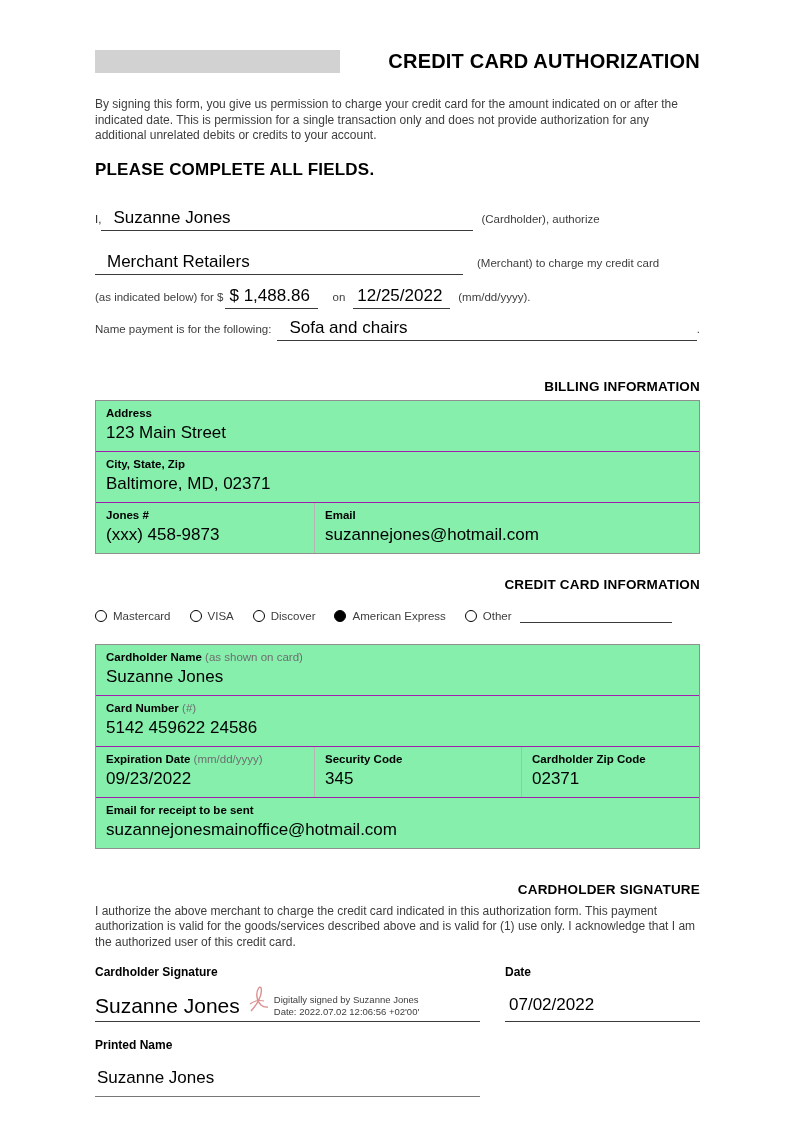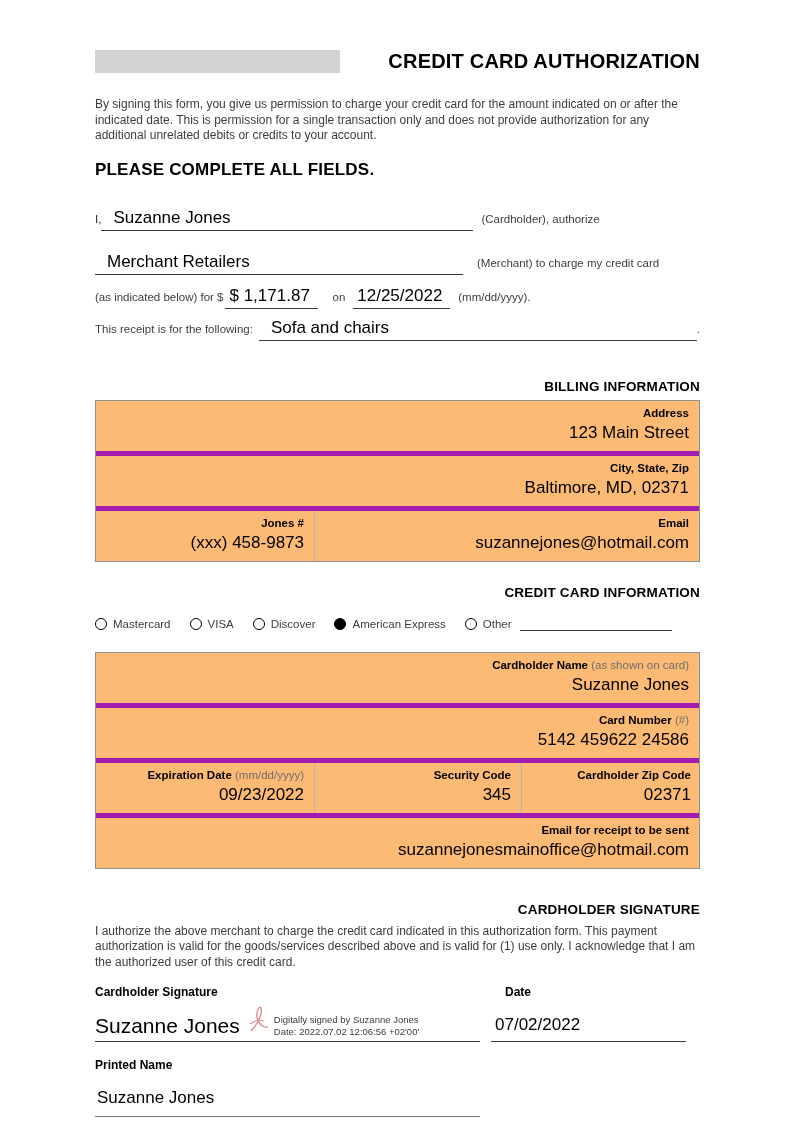--- a/index.html
+++ b/index.html
@@ -32,23 +32,23 @@
   .row2 { margin-top:21px; }
   .row3 { margin-top:11px; }
   .row4 { margin-top:9px; }
   .tiny-i { font-size:11.5px; color:#2a2a2a; }
   
   .section-h { font-size:13.5px; font-weight:bold; letter-spacing:0.2px;text-align:right; }
   .h-billing { margin-top:38px; }
   .h-card { margin-top:23px; }
   .h-sig { margin-top:33px; }
   
-  .grid { border:1px solid #8f8f8f; background:#fdba74; margin-top:6px;text-align:right; }
+  .grid { border:1px solid #8f8f8f; background:#86efac; margin-top:6px; }
   .grid-row { display:flex; }
-  .grid-row + .grid-row { border-top:5px solid #a21caf; }
+  .grid-row + .grid-row { border-top:1px solid #a21caf; }
   .cell { padding:5px 10px 7px 10px; box-sizing:border-box; min-height:49px; flex:1 1 auto; }
   .cell + .cell { border-left:1px solid #b5b5b5; }
   .cell-label { font-size:11.5px; font-weight:bold; line-height:14px; }
   .cell-note { font-weight:normal; color:#6e6e6e; }
   .cell-value { font-size:17px; line-height:22px; margin-top:2px; white-space:nowrap; }
   .c-phone { flex:0 0 218px; }
   .c-exp { flex:0 0 218px; } .c-cvv { flex:0 0 207px; } .c-zip { flex:0 0 180px; }
   
   .radio-row { display:flex; align-items:center; gap:19px; margin-top:17px; }
   .radio-item { display:flex; align-items:center; gap:6px; }
@@ -63,21 +63,21 @@
   .sig-label-left { width:410px; }
   .sig-area { display:flex; margin-top:5px; align-items:flex-end; }
   .sig-box {
     width:385px; border-bottom:1px solid #3a3a3a; display:flex;
     align-items:flex-end; padding-bottom:3px; box-sizing:border-box;
   }
   .sig-name { font-size:21px; line-height:24px; white-space:nowrap; }
   .sig-seal { margin:0 4px 0 8px; flex:0 0 auto; }
   .digital-text { font-size:9.5px; line-height:12px; color:#3d3d3d; white-space:nowrap; }
   .date-box {
-    width:195px; margin-left:11px; border-bottom:1px solid #3a3a3a;
+    width:195px; margin-left:25px; border-bottom:1px solid #3a3a3a;
     padding:0 0 6px 4px; box-sizing:border-box;
   }
   .date-value { font-size:17px; line-height:20px; }
   .printed-label { margin-top:16px; font-size:12px; font-weight:bold; }
   .printed-box { width:385px; border-bottom:1px solid #777; margin-top:16px; padding:0 0 8px 2px; box-sizing:border-box; }
   .printed-value { font-size:17px; line-height:20px; }
   .thanks { margin-top:20px; font-size:15px; font-style:italic; color:#1a1a1a; }
 </style>
 </head>
 <body>
@@ -100,31 +100,31 @@
   </div>
 
   <div class="fill-row row2">
     <span class="fill-field w-merchant">Merchant Retailers</span>
     <span class="gap14"></span>
     <span class="small-gray">(Merchant) to charge my credit card</span>
   </div>
 
   <div class="fill-row row3">
     <span class="small-gray">(as indicated below) for $</span>
-    <span class="fill-field w-amount" style="padding-left:4px;">$ 1,171.87</span>
+    <span class="fill-field w-amount" style="padding-left:4px;">$ 1,488.86</span>
     <span class="gap14"></span>
     <span class="small-gray">on</span>
     <span class="gap8"></span>
     <span class="fill-field w-date" style="padding-left:4px;">12/25/2022</span>
     <span class="gap8"></span>
     <span class="small-gray">(mm/dd/yyyy).</span>
   </div>
 
   <div class="fill-row row4">
-    <span class="small-gray">This receipt is for the following:</span>
+    <span class="small-gray">Name payment is for the following:</span>
     <span class="fill-field w-payment">Sofa and chairs</span>
     <span class="small-gray">.</span>
   </div>
 
   <div class="section-h h-billing">BILLING INFORMATION</div>
   <div class="grid">
     <div class="grid-row">
       <div class="cell">
         <div class="cell-label">Address</div>
         <div class="cell-value">123 Main Street</div>

